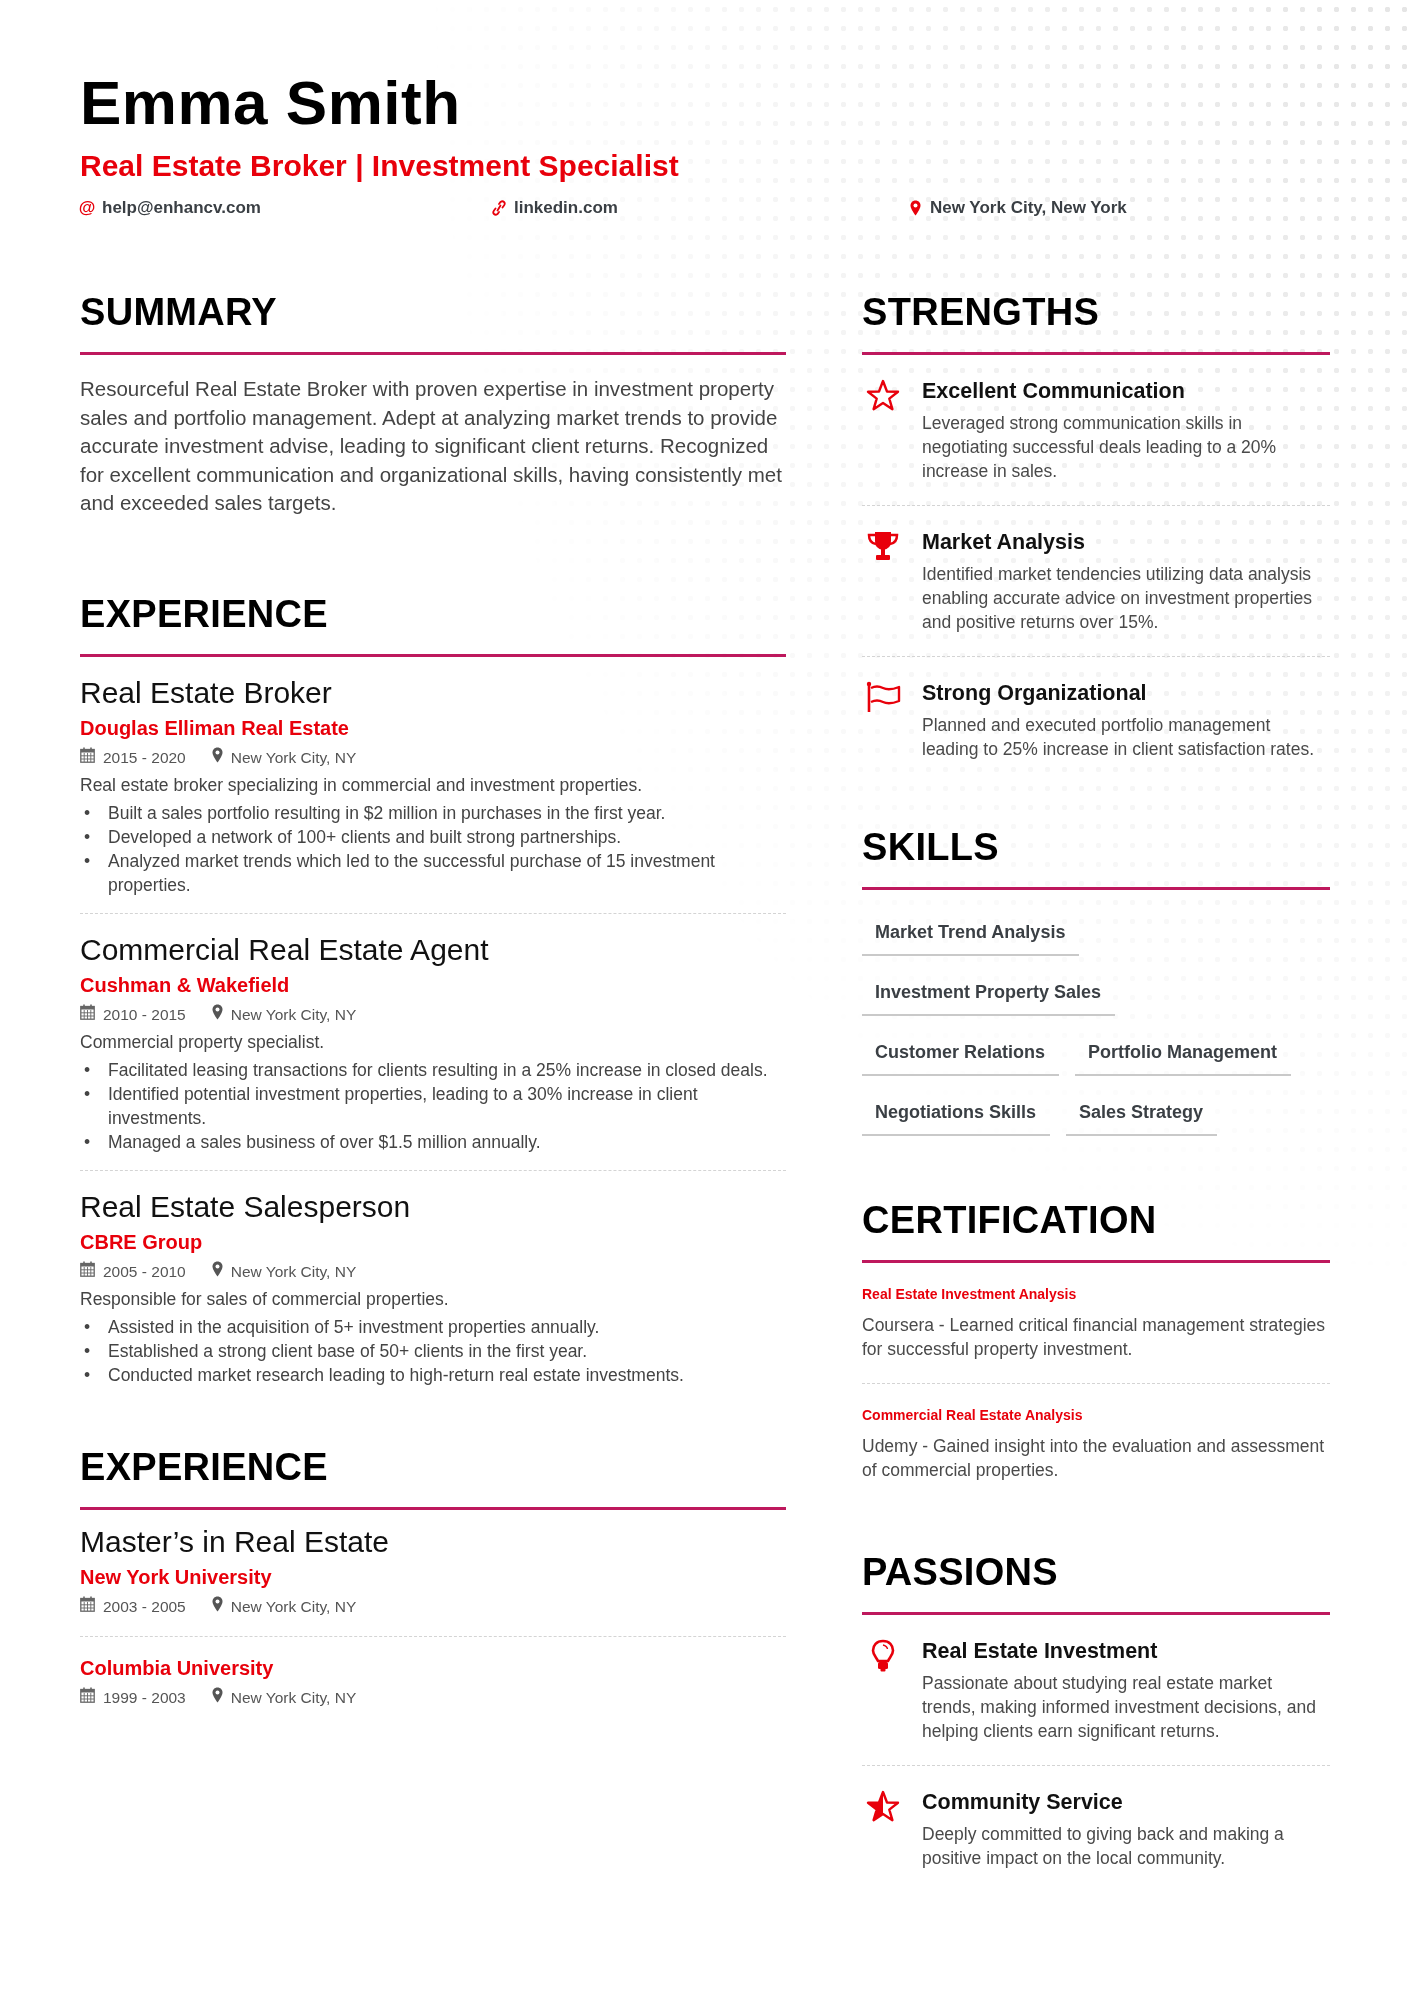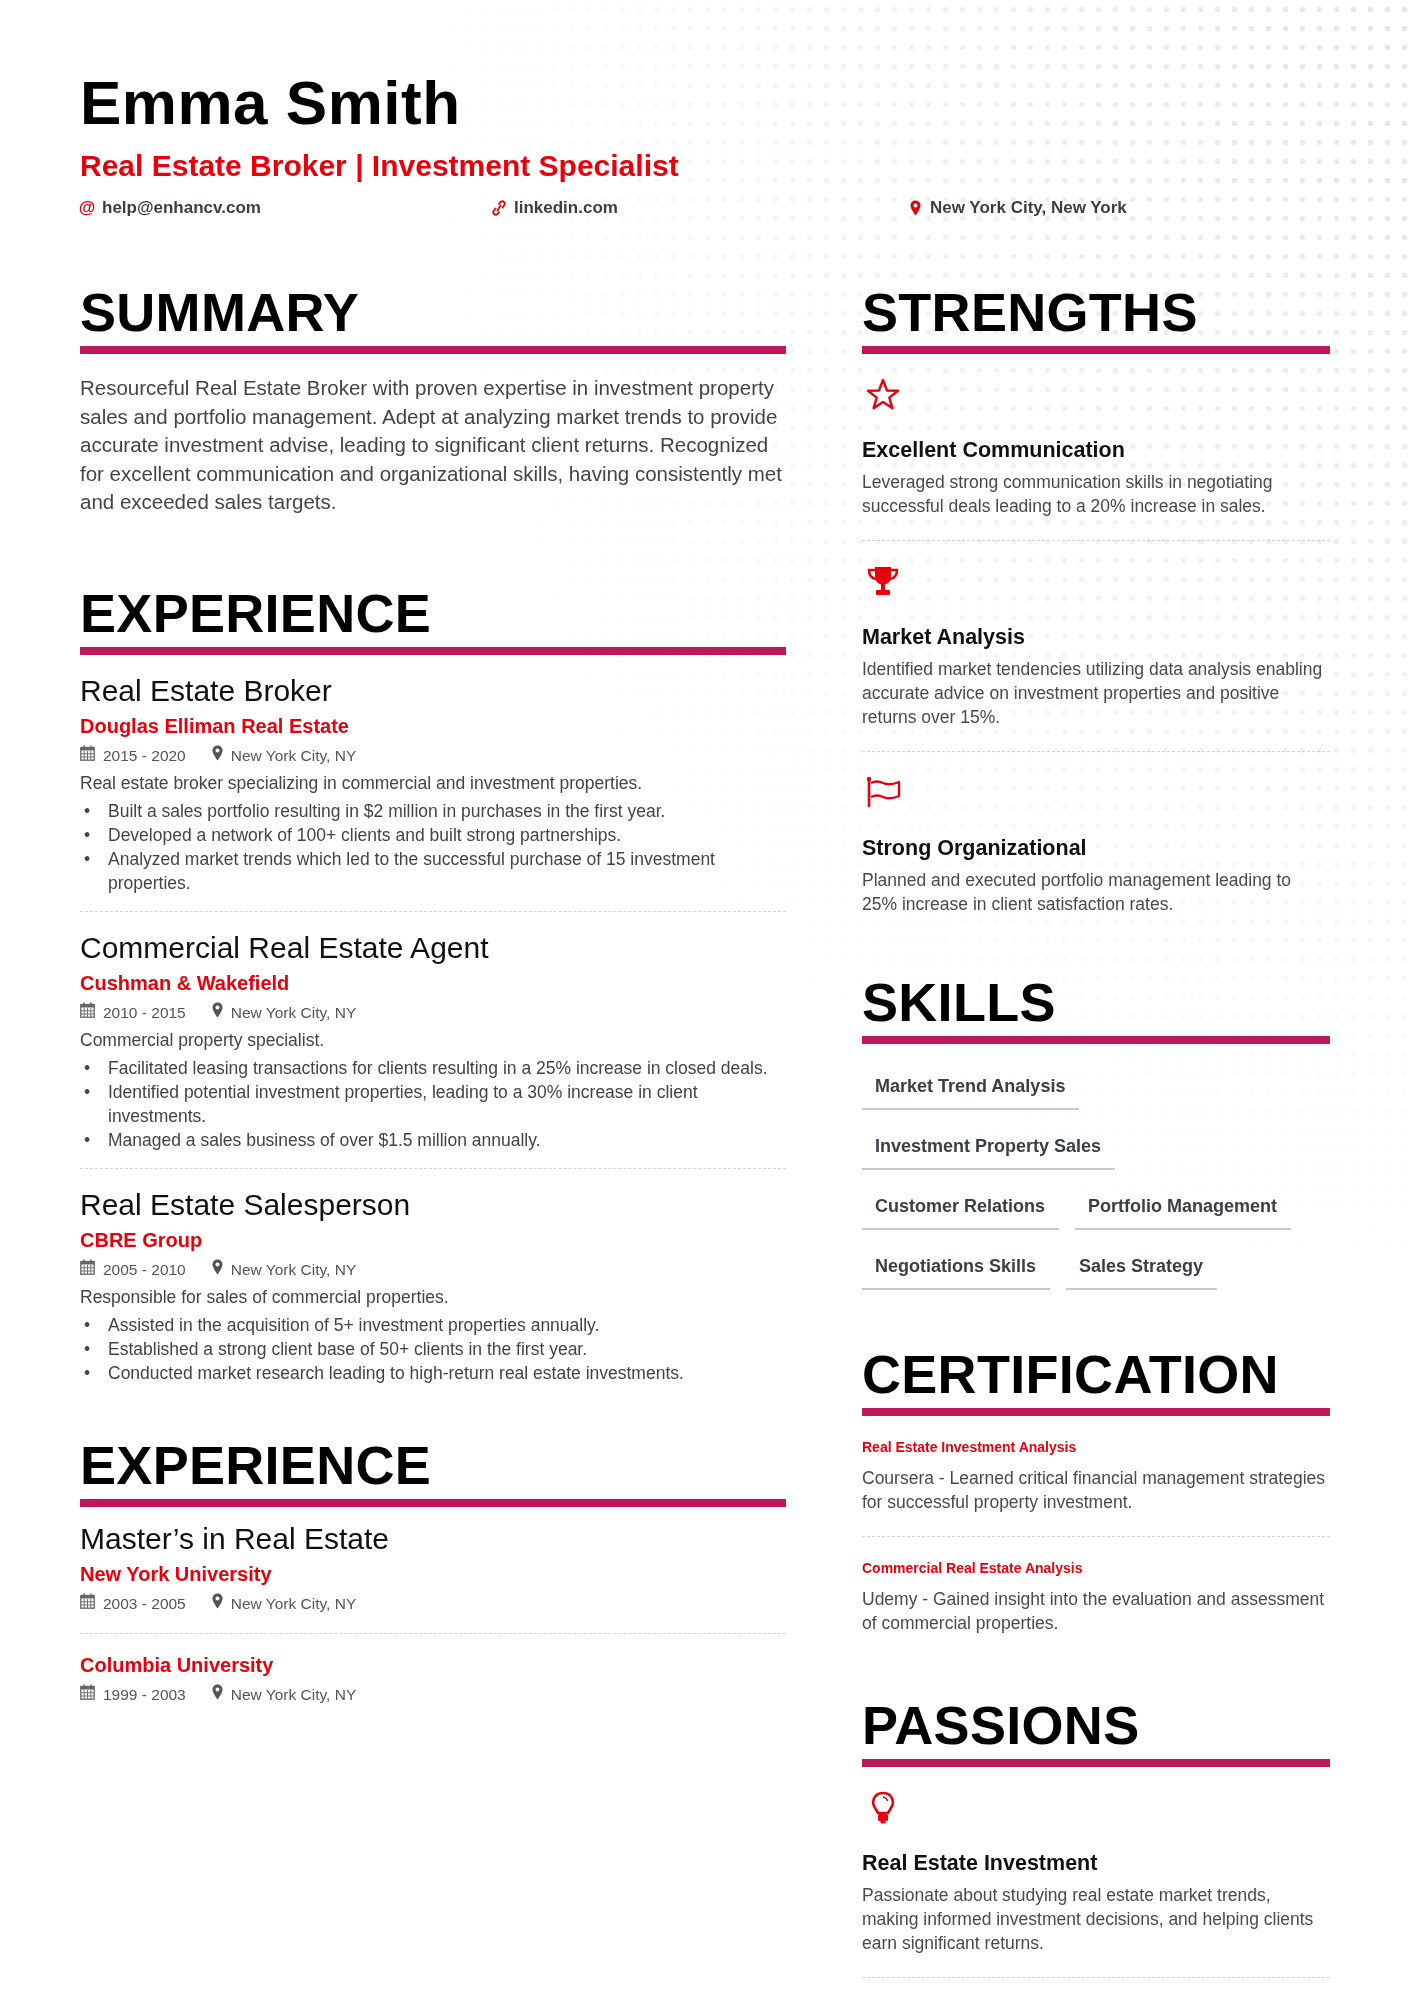--- a/index.html
+++ b/index.html
@@ -26,22 +26,22 @@
   .contact .ic { color: #e8000b; font-size: 17px; margin-right: 8px; width: 14px; display: inline-flex; justify-content: center; }
   .c-email { left: 0; }
   .c-link { left: 412px; }
   .c-loc { left: 828px; }
 
   
   .col-left { position: absolute; left: 80px; top: 288px; width: 706px; }
   .col-right { position: absolute; left: 862px; top: 288px; width: 468px; }
 
   .section-title {
-    font-size: 54px; font-weight: bold; color: #000; line-height: 48px;
-    padding-bottom: 10px; border-bottom: 8px solid #be185d; letter-spacing: 0.3px;
+    font-size: 38px; font-weight: bold; color: #000; line-height: 48px;
+    padding-bottom: 16px; border-bottom: 3px solid #be185d; letter-spacing: 0.3px;
   }
   .section { margin-bottom: 44px; }
 
   .summary-text { font-size: 20.5px; line-height: 28.5px; color: #444; margin-top: 20px; }
 
   
   .exp-item { padding: 18px 0 16px 0; border-bottom: 1.5px dashed #d4d4d4; }
   .exp-item.last { border-bottom: none; }
   .exp-role { font-size: 30px; color: #111; font-weight: normal; line-height: 36px; }
   .exp-company { font-size: 20px; color: #e8000b; font-weight: bold; margin-top: 4px; line-height: 26px; }
@@ -50,21 +50,21 @@
   .meta svg { margin-right: 8px; }
   .exp-desc { font-size: 17.5px; color: #444; line-height: 24px; margin-top: 4px; }
   .bullets { list-style: none; margin-top: 4px; }
   .bullets li { position: relative; padding-left: 28px; font-size: 17.5px; color: #444; line-height: 24px; }
   .bullets li::before { content: "\2022"; position: absolute; left: 4px; top: 0; color: #444; }
 
   .edu-item { padding: 14px 0 18px 0; border-bottom: 1.5px dashed #d4d4d4; }
   .edu-item.last { border-bottom: none; }
 
   
-  .feat { display: flex; padding: 22px 0 22px 0; border-bottom: 1.5px dashed #d4d4d4; flex-direction: column; }
+  .feat { display: flex; padding: 22px 0 22px 0; border-bottom: 1.5px dashed #d4d4d4; }
   .feat.last { border-bottom: none; }
   .feat-icon { width: 60px; flex: 0 0 60px; padding-top: 2px; padding-left: 4px; }
   .feat-body { flex: 1; }
   .feat-title { font-size: 21.5px; font-weight: bold; color: #111; line-height: 28px; }
   .feat-desc { font-size: 17.5px; color: #4a4a4a; line-height: 24px; margin-top: 6px; }
 
   
   .skills { display: flex; flex-wrap: wrap; margin-top: 20px; }
   .skill { font-size: 18px; font-weight: bold; color: #3a3f44; padding: 10px 14px 10px 13px; border-bottom: 2px solid #c9c9c9; margin-right: 16px; margin-bottom: 14px; line-height: 24px; }
   .skill-row { display: flex; width: 100%; }

